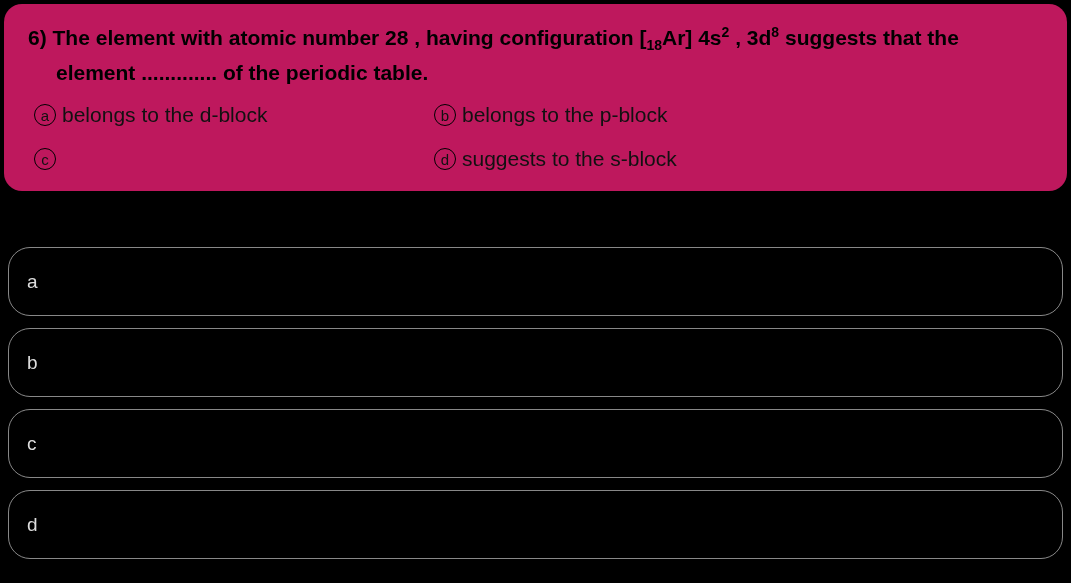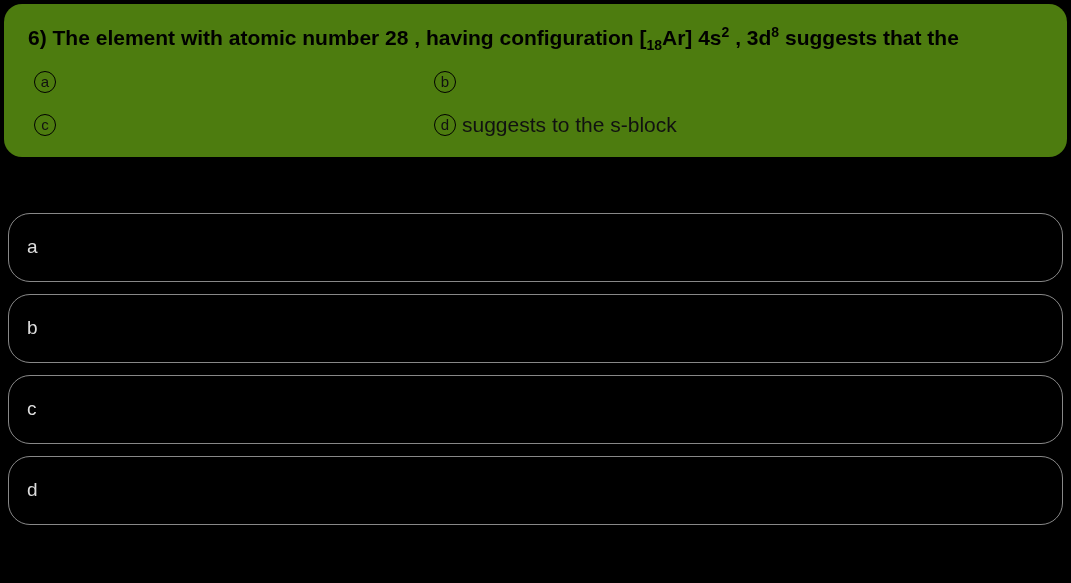--- a/index.html
+++ b/index.html
@@ -8,21 +8,21 @@
       box-sizing: border-box;
     }
     body {
       background: #000;
       width: 1071px;
       height: 583px;
       font-family: Arial, sans-serif;
       padding: 4px;
     }
     .question-card {
-      background: #4d7c0f;
+      background: #be185d;
       border-radius: 18px;
       padding: 18px 24px 20px 24px;
       color: #000;
       margin-bottom: 56px;
     }
     .question-text {
       font-size: 21px;
       font-weight: bold;
       line-height: 1.55;
       margin-bottom: 14px;
@@ -93,27 +93,30 @@
   </style>
 </head>
 <body>
 
 <div class="question-card">
   <div class="question-text">
     <span class="q-num">6)</span>
     <span class="q-body">
       <span>The element with atomic number 28 , having configuration [</span><span class="sub">18</span><span>Ar] 4s</span><span class="sup">2</span><span> , 3d</span><span class="sup">8</span><span>  suggests that the</span>
     </span>
+    <span class="q-cont">element ............. of the periodic table.</span>
   </div>
   <div class="options-grid">
     <div class="option">
       <span class="circled">a</span>
+      <span> belongs to the d-block</span>
     </div>
     <div class="option">
       <span class="circled">b</span>
+      <span> belongs to the p-block</span>
     </div>
     <div class="option">
       <span class="circled">c</span>
     </div>
     <div class="option">
       <span class="circled">d</span>
       <span> suggests to the s-block</span>
     </div>
   </div>
 </div>

